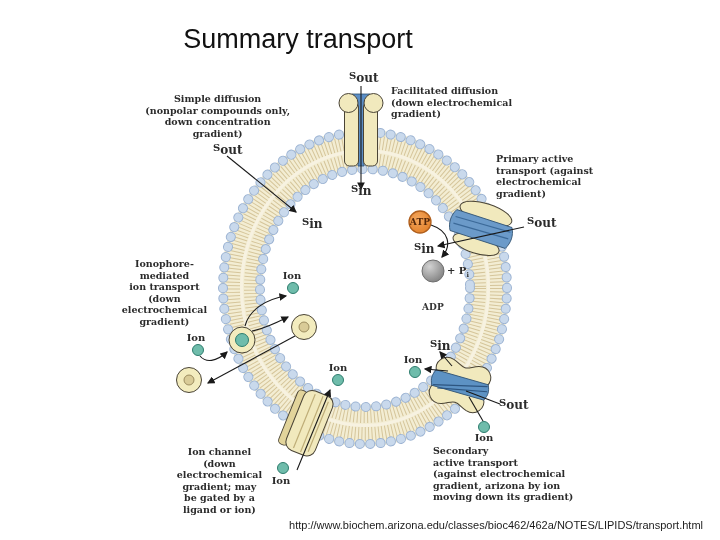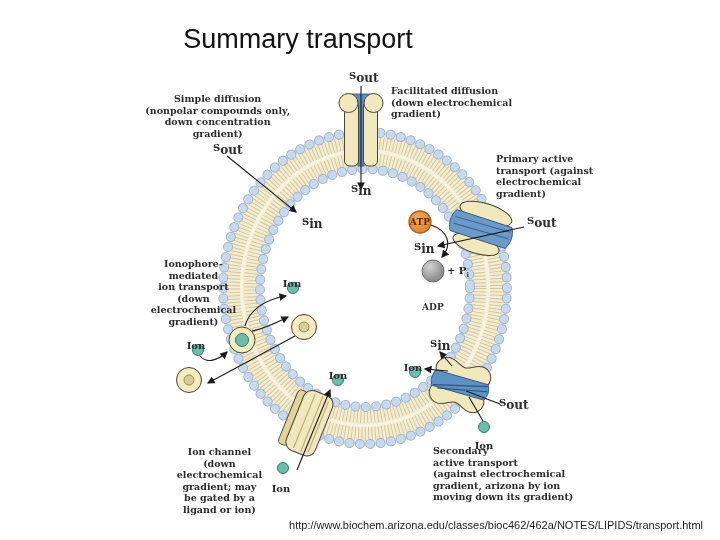--- a/index.html
+++ b/index.html
@@ -8,21 +8,21 @@
   .title{position:absolute;top:24px;left:0;width:596px;text-align:center;
          font:27px "Liberation Sans",sans-serif;color:#111;}
   .url{position:absolute;top:519px;right:17px;font:11px "Liberation Sans",sans-serif;color:#1c1c1c;margin-left:20px;}
   svg{position:absolute;left:0;top:0;}
   .plabel{position:absolute;font:bold 9.5px/11.5px "DejaVu Serif",serif;color:#2b2b2b;
           white-space:pre-line;}
   .r{text-align:center;}
   .slabel{position:absolute;font:bold 10px "DejaVu Serif",serif;color:#2b2b2b;}
   .slabel sub{font-size:12px;line-height:0;}
   .ionlabel{position:absolute;font:bold 10px "DejaVu Serif",serif;color:#2b2b2b;
-            transform:translateX(-50%);margin-top:8px;}
+            transform:translateX(-50%);}
   .moltext{position:absolute;transform:translate(-50%,-50%);font:bold 9px "DejaVu Serif",serif;}
   .atp-t{color:#55280a;letter-spacing:.2px;}
   .adp-t{color:#333;letter-spacing:.2px;}
   .plusp{position:absolute;font:bold 10px "DejaVu Serif",serif;color:#2b2b2b;}
   .plusp sub{font-size:6.5px;line-height:0;}
 </style>
 </head>
 <body>
 
 <div class="slide">
@@ -129,21 +129,21 @@
 (nonpolar compounds only,
 down concentration
 gradient)</div>
   <div class="plabel" style="left:391px;top:85px;">Facilitated diffusion
 (down electrochemical
 gradient)</div>
   <div class="plabel" style="left:496px;top:153px;">Primary active
 transport (against
 electrochemical
 gradient)</div>
-  <div class="plabel r" style="right:484px;top:258px;">Ionophore-
+  <div class="plabel r" style="right:513px;top:258px;">Ionophore-
 mediated
 ion transport
 (down
 electrochemical
 gradient)</div>
   <div class="plabel r" style="right:458px;top:429px;margin-top:17px;">Ion channel
 (down
 electrochemical
 gradient; may
 be gated by a

